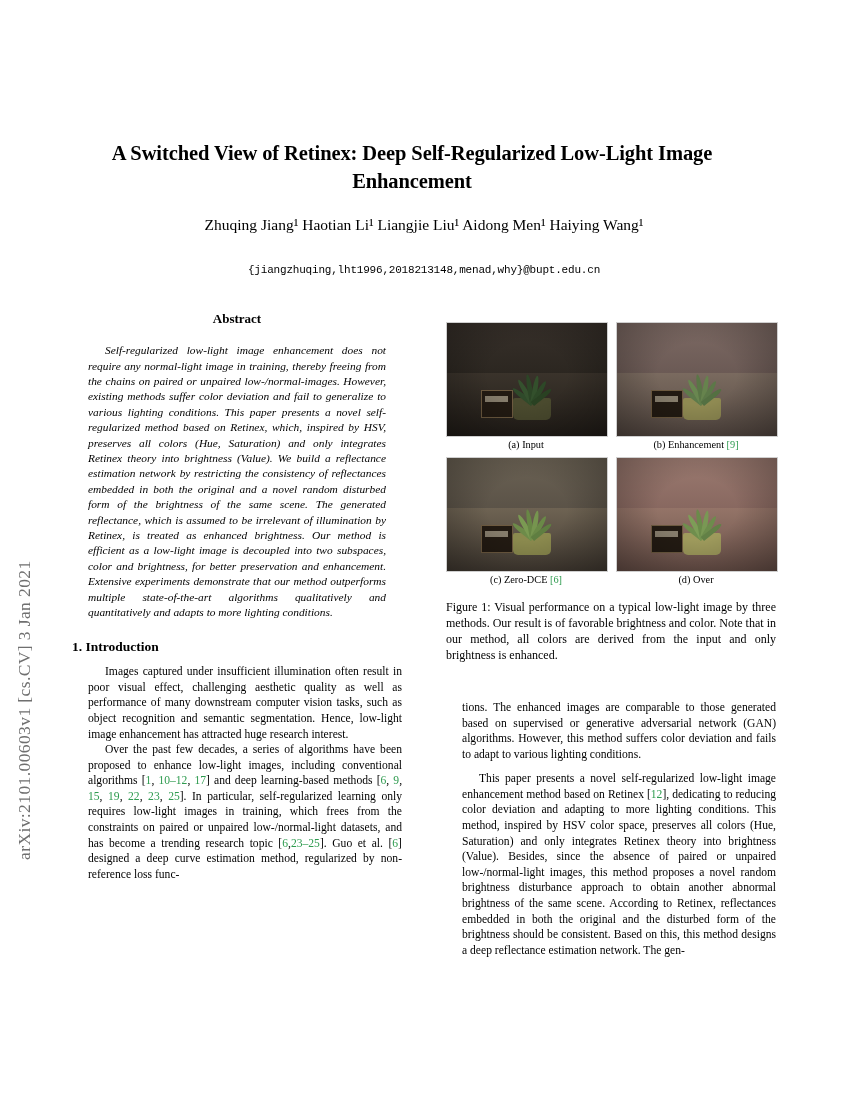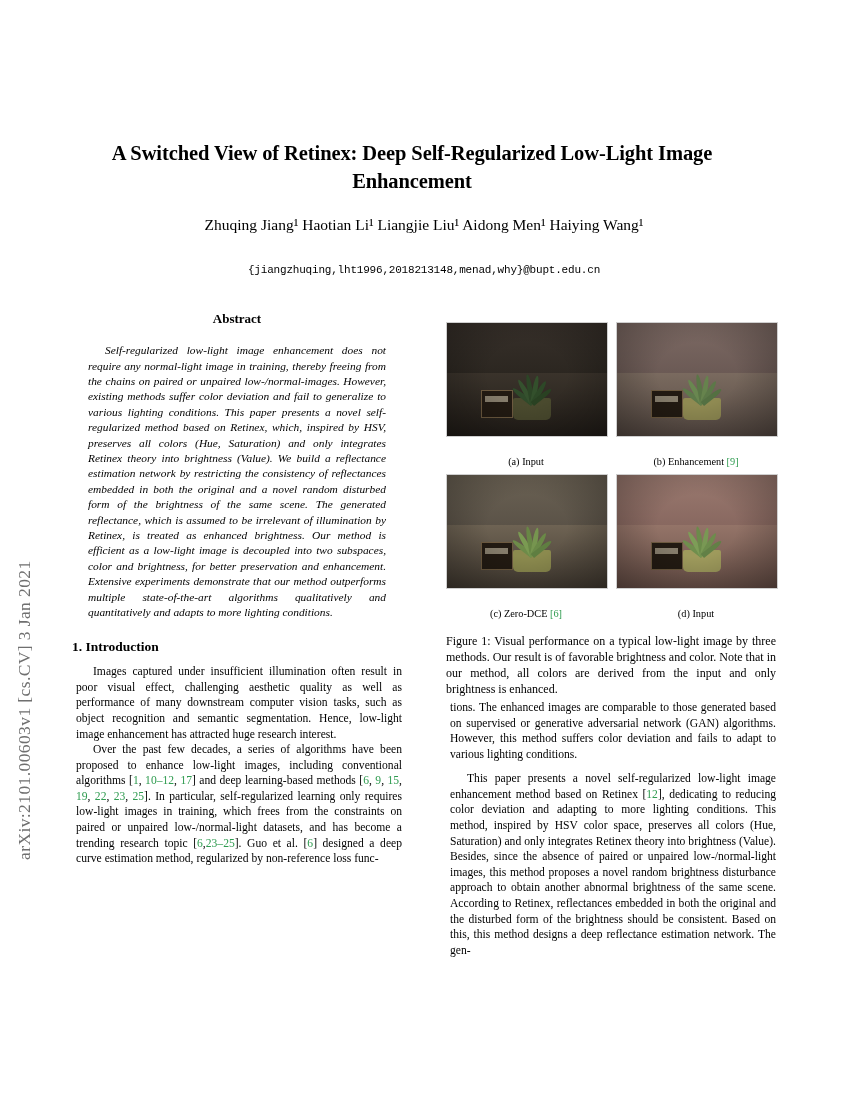--- a/index.html
+++ b/index.html
@@ -103,21 +103,21 @@
   }
   p.abs {
     font-style: italic;
     font-size: 11.4px;
     line-height: 1.35;
     margin: 16px;
     text-indent: 17px;
     text-align: justify;
   }
   p.body {
-    margin: 0 0 0 4px;
+    margin: 0 0 0 16px;
     text-indent: 17px;
     text-align: justify;
     font-size: 11.6px;
     line-height: 1.345;
   }
   p.body.first { text-indent: 17px; }
   p.nohang { text-indent: 0; }
   .cite { color: #2e9b4f; }
 
   
@@ -136,21 +136,21 @@
   .fig-img {
     width: 160px;
     height: 113px;
     border: 0.5px solid #cfcfcf;
     position: relative;
     overflow: hidden;
   }
   .cap-sub {
     text-align: center;
     font-size: 10.3px;
-    margin-top: 19px;
+    margin-top: 2px;
     margin-bottom: 7px;
   }
   .fig-caption {
     font-size: 12px;
     line-height: 1.33;
     margin-top: 8px;
     text-align: justify;
   }
 
   
@@ -304,21 +304,21 @@
                 <div class="leaf" style="background:#6f8e4d;transform:rotate(-52deg) scaleY(1.0)"></div>
                 <div class="leaf" style="background:#7d9d57;transform:rotate(-30deg) scaleY(1.12)"></div>
                 <div class="leaf" style="background:#6b8b4a;transform:rotate(-10deg) scaleY(1.2)"></div>
                 <div class="leaf" style="background:#799854;transform:rotate(10deg) scaleY(1.15)"></div>
                 <div class="leaf" style="background:#6d8c4c;transform:rotate(30deg) scaleY(1.05)"></div>
                 <div class="leaf" style="background:#628046;transform:rotate(52deg) scaleY(0.95)"></div>
               </div>
               <div class="vign"></div>
             </div>
           </div>
-          <div class="cap-sub"><span>(d) Input</span></div>
+          <div class="cap-sub"><span>(d) Over</span></div>
         </div>
       </div>
 
       <div class="fig-caption">Figure 1: Visual performance on a typical low-light image by three methods. Our result is of favorable brightness and color. Note that in our method, all colors are derived from the input and only brightness is enhanced.</div>
     </div>
 
     <div class="col" style="left:374px; top:700px;">
       <p class="body nohang">tions. The enhanced images are comparable to those generated based on supervised or generative adversarial network (GAN) algorithms. However, this method suffers color deviation and fails to adapt to various lighting conditions.</p>
       <p class="body" style="margin-top:9px;"><span>This paper presents a novel self-regularized low-light image enhancement method based on Retinex [</span><span class="cite">12</span><span>], dedicating to reducing color deviation and adapting to more lighting conditions. This method, inspired by HSV color space, preserves all colors (Hue, Saturation) and only integrates Retinex theory into brightness (Value). Besides, since the absence of paired or unpaired low-/normal-light images, this method proposes a novel random brightness disturbance approach to obtain another abnormal brightness of the same scene. According to Retinex, reflectances embedded in both the original and the disturbed form of the brightness should be consistent. Based on this, this method designs a deep reflectance estimation network. The gen-</span></p>
     </div>

